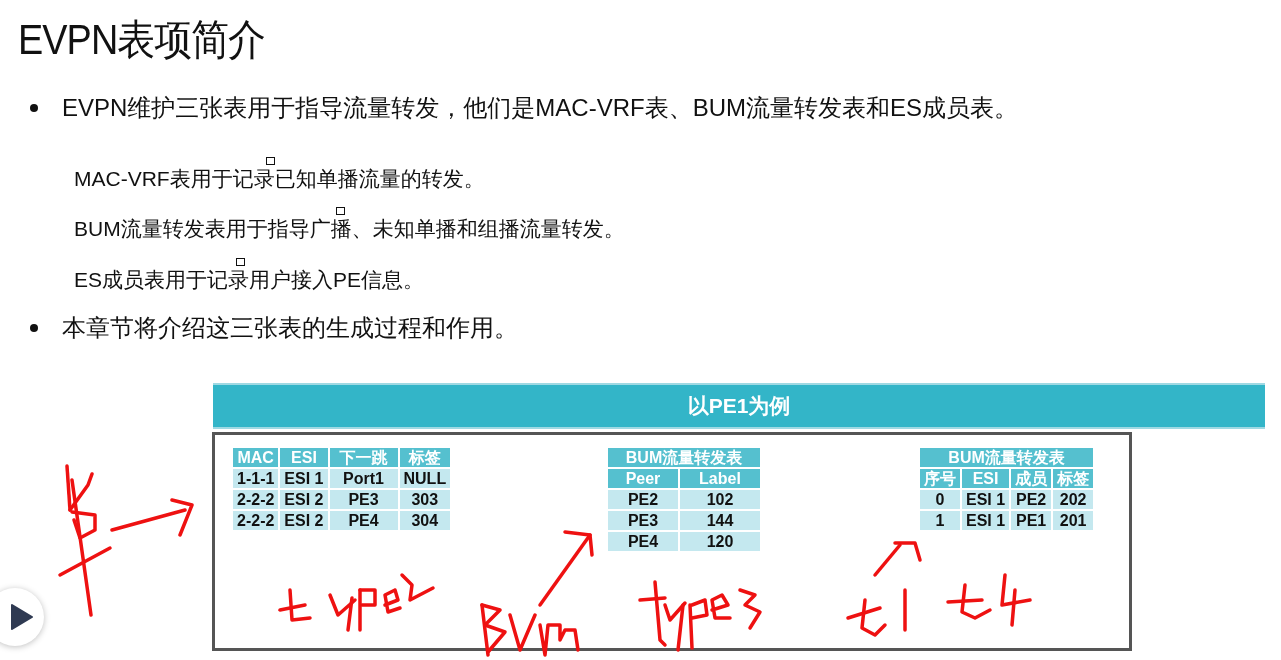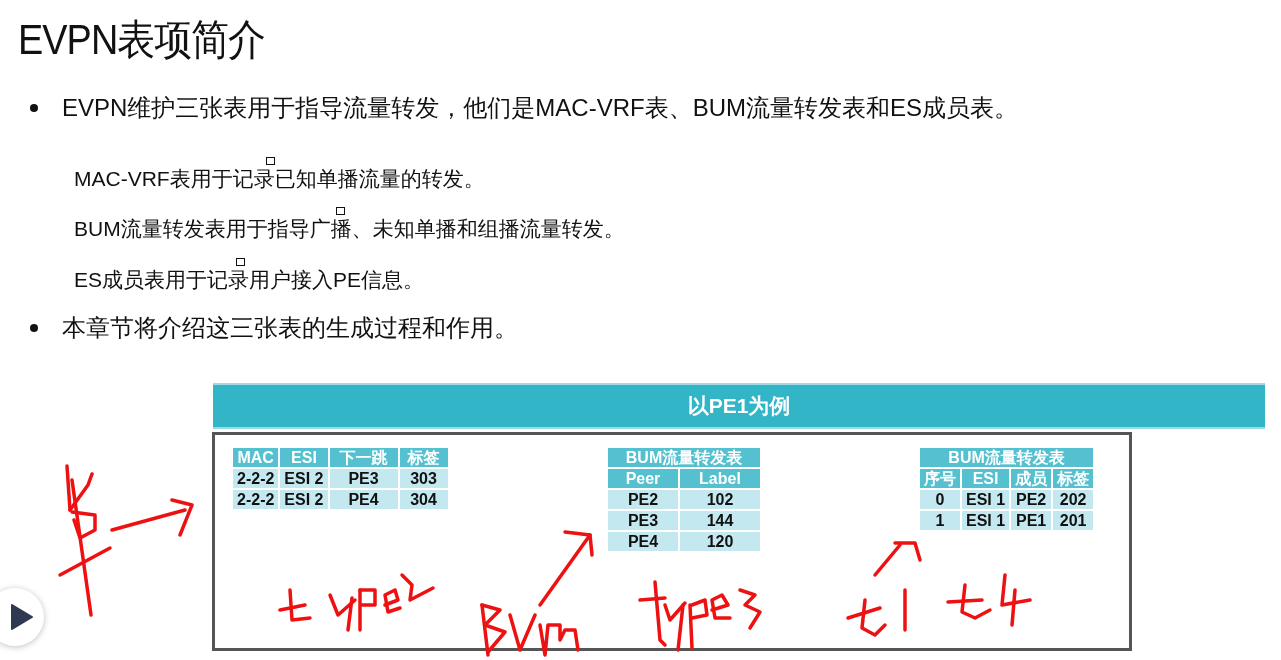--- a/index.html
+++ b/index.html
@@ -72,20 +72,26 @@
 
 <table class="t" style="left:231px; top:446px;">
   <tbody>
   <tr>
     <th>MAC</th>
     <th>ESI</th>
     <th style="width:60px">下一跳</th>
     <th style="width:40px">标签</th>
   </tr>
   <tr>
+    <td>1-1-1</td>
+    <td>ESI 1</td>
+    <td>Port1</td>
+    <td>NULL</td>
+  </tr>
+  <tr>
     <td>2-2-2</td>
     <td>ESI 2</td>
     <td>PE3</td>
     <td>303</td>
   </tr>
   <tr>
     <td>2-2-2</td>
     <td>ESI 2</td>
     <td>PE4</td>
     <td>304</td>

